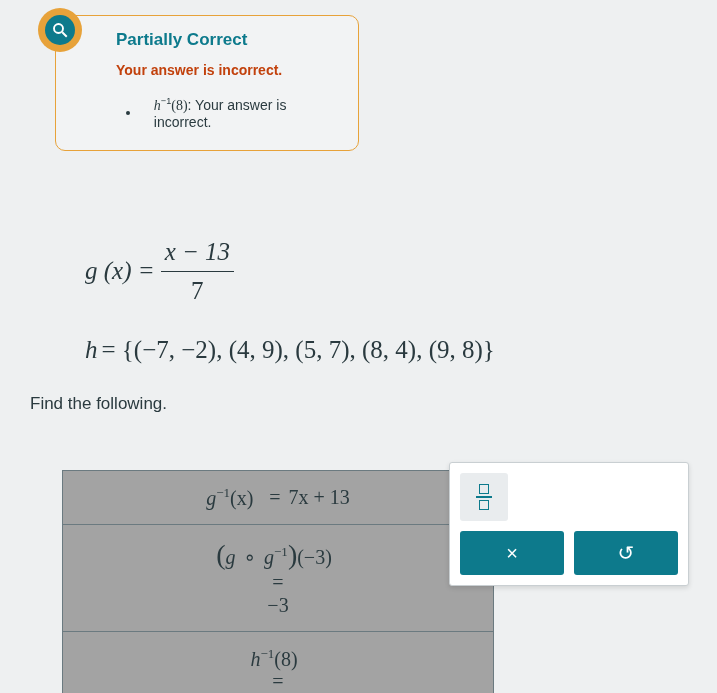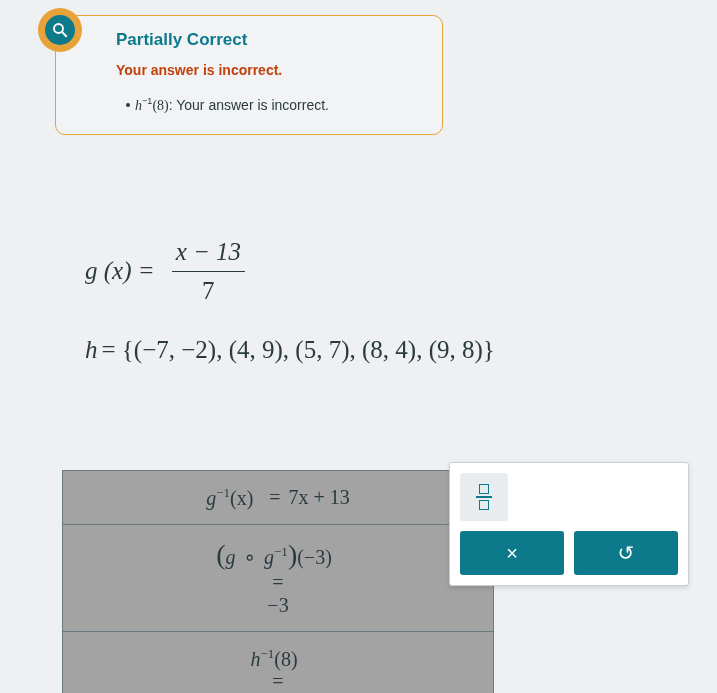--- a/index.html
+++ b/index.html
@@ -9,21 +9,21 @@
       background: #eef0f1;
       font-family: Arial, Helvetica, sans-serif;
       color: #2a3a3f;
       position: relative;
       overflow: hidden;
     }
     .feedback-box {
       position: absolute;
       left: 55px;
       top: 15px;
-      width: 388px;
+      width: 304px;
       border: 1px solid #e7a23a;
       border-radius: 10px;
       background: #f2f3f4;
       padding: 14px 18px 20px 60px;
     }
     .badge {
       position: absolute;
       left: -18px;
       top: -8px;
       width: 44px;
@@ -36,28 +36,28 @@
     }
     .badge-inner {
       width: 30px;
       height: 30px;
       border-radius: 50%;
       background: #0d7a8c;
       display:flex;align-items:center;justify-content:center;
     }
     .fb-title { color:#0d7a8c; font-weight:600; font-size:17px; margin-bottom:12px;}
     .fb-sub { font-weight:700; font-size:14px; color:#c2410c; margin-bottom:18px;}
-    .fb-item { font-size:14px; display:flex; align-items:center; gap:5px; margin-left:10px;}
+    .fb-item { font-size:14px; display:flex; align-items:center; gap:24px; margin-left:10px;}
     .bullet { width:4px;height:4px;background:#2a3a3f;border-radius:50%;}
     .math { font-family: 'Times New Roman', serif; font-style: italic; }
     .sup { font-size: .65em; vertical-align: super; font-style:normal;}
     .problem { position:absolute; left:30px; top:215px; width:640px; font-size:17px; line-height:1.5;}
     .defs { margin: 18px 0 12px 55px; font-family:'Times New Roman', serif; font-size:25px;}
     .defs .row { margin-bottom: 22px; display:flex; align-items:center;}
-    .frac { display:inline-flex; flex-direction:column; align-items:center; vertical-align:middle; margin-left:17px;}
+    .frac { display:inline-flex; flex-direction:column; align-items:center; vertical-align:middle; margin-left:6px;}
     .frac .num { border-bottom:1.5px solid #2a3a3f; padding:0 4px;}
     .frac .den { padding:0 4px;}
     .answers-box {
       position:absolute; left:62px; top:470px; width:432px;
       border:1px solid #6b7a80; background:#a3a3a3;
     }
     .ans-row { padding: 14px 10px; display:flex; align-items:center; justify-content:center; font-family:'Times New Roman',serif; font-size:20px;}
     .ans-row + .ans-row { border-top:1px solid #6b7a80;flex-direction:column;}
     .ans-row .lhs { margin-right:8px;}
     .ans-row .eq { margin:0 8px;}
@@ -115,20 +115,21 @@
         <span class="num math">x − 13</span>
         <span class="den">7</span>
       </span>
     </div>
     <div class="row math" style="font-style:normal">
       <span style="font-style:italic;margin-right:4px">h</span>
 
       <span>= {(−7,&nbsp;−2),&nbsp;(4,&nbsp;9),&nbsp;(5,&nbsp;7),&nbsp;(8,&nbsp;4),&nbsp;(9,&nbsp;8)}</span>
     </div>
   </div>
+  <div>Find the following.</div>
 </div>
 
 <div class="answers-box">
   <div class="ans-row">
     <span class="lhs">
       <span class="math">g</span><span class="sup">−1</span><span>(x)</span>
     </span>
     <span class="eq">=</span>
     <span>7x + 13</span>
   </div>

